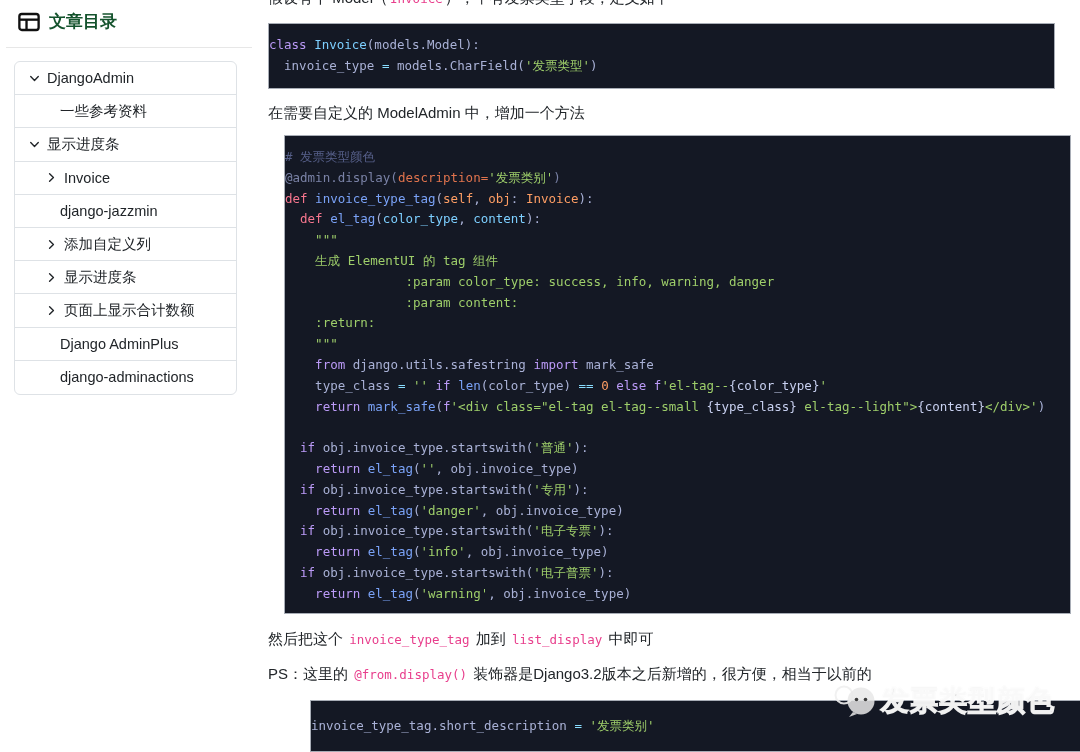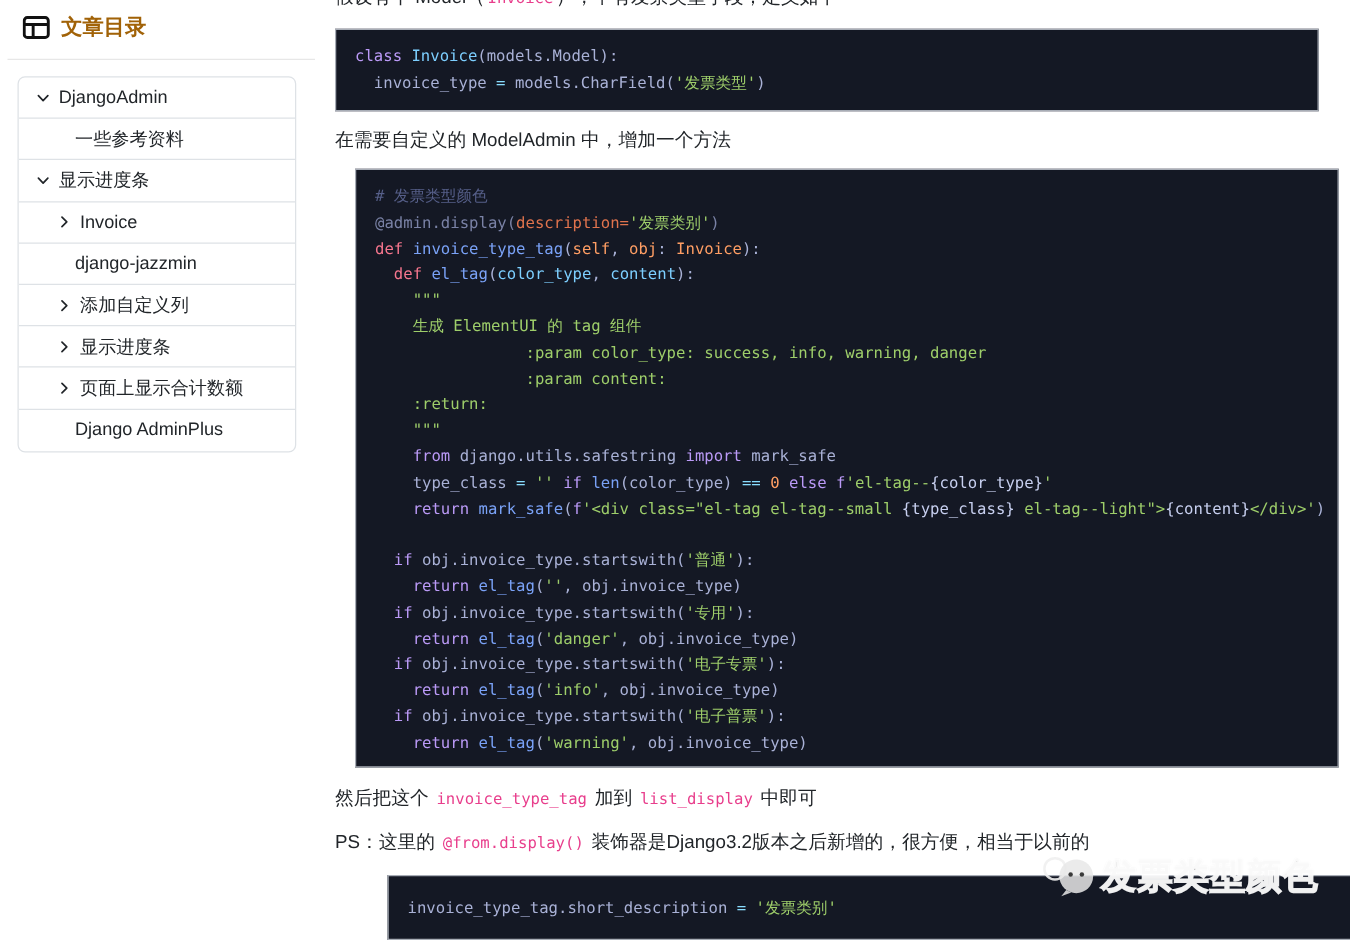--- a/index.html
+++ b/index.html
@@ -3,40 +3,40 @@
 <meta charset="utf-8">
 <style>
   * { margin:0; padding:0; box-sizing:border-box; }
   html,body { width:1080px; height:752px; background:#ffffff; overflow:hidden;
               font-family:"Liberation Sans","DejaVu Sans",sans-serif; }
   .page { position:relative; width:1080px; height:752px; }
 
   
   .sidebar { position:absolute; left:0; top:0; width:260px; height:752px; background:#fff; }
   .sidebar-header { position:absolute; left:18px; top:10px; display:flex; align-items:center; gap:9px;
-                    font-size:17px; font-weight:700; color:#a16207; }
+                    font-size:17px; font-weight:700; color:#14532d; }
   .sidebar-divider { position:absolute; left:6px; right:8px; top:47px; border-top:1px solid #e7e7e7; }
   .toc { position:absolute; left:14px; top:61px; width:223px; list-style:none;
          border:1px solid #dee2e6; border-radius:6px; overflow:hidden; background:#fff; }
   .toc li { height:33.2px; display:flex; align-items:center; gap:7px;
             border-bottom:1px solid #dee2e6; font-size:14.5px; color:#212529; cursor:pointer; }
   .toc li:last-child { border-bottom:none; }
   .toc li.lv1 { padding-left:14px; }
   .toc li.lv2.ch-right { padding-left:31px; }
   .toc li.lv2.ch-none { padding-left:45px; }
   .chev { width:11px; height:11px; flex:0 0 11px; color:#212529; display:inline-flex; }
   .chev.rot { transform:rotate(-90deg); }
 
   
   .main { position:absolute; left:268px; top:0; width:787px; height:752px; }
   .para { position:absolute; left:0; font-size:15px; line-height:22px; color:#212529; }
   .para code, code.inline { font-family:"DejaVu Sans Mono","Liberation Mono",monospace;
            font-size:12.5px; color:#e83e8c; padding:0 2px; }
   .codeblock { position:absolute; left:0; width:787px; background:#141824;
-               border:1px solid #a8adb6; padding:11px 15px;
+               border:1px solid #a8adb6; padding:11px 0;
                font-family:"DejaVu Sans Mono","Liberation Mono",monospace;
                font-size:12.5px; line-height:20.8px; white-space:pre; overflow:hidden; }
   .codeblock .cl { height:20.8px; }
   #code1 { top:23px; height:66px; }
   #code2 { top:135px; height:479px;margin-left:16px; }
   #code3 { top:700px; height:52px; padding-top:15px;margin-left:42px; }
   #intro-line { top:-13px; }
   #para1 { top:102px; }
   #para2 { top:628px; }
   #para3 { top:663px; }
@@ -120,20 +120,24 @@
         <svg width="11" height="11" viewBox="0 0 16 16">
           <path d="M2.5 5.2 L8 10.8 L13.5 5.2" fill="none" stroke="currentColor" stroke-width="2" stroke-linecap="round" stroke-linejoin="round"></path>
         </svg>
       </span>
       <span class="toc-label">页面上显示合计数额</span>
     </li>
         <li class="lv2 ch-none">
 
       <span class="toc-label">Django AdminPlus</span>
     </li>
+        <li class="lv2 ch-none">
+
+      <span class="toc-label">django-adminactions</span>
+    </li>
       </ul>
   </aside>
 
   <main class="main">
     <p class="para" id="intro-line">假设有个 Model（<code class="inline">Invoice</code>），中有发票类型字段，定义如下</p>
 
     <pre class="codeblock" id="code1"><div class="cl"><span style="color: rgb(187, 154, 247);">class </span><span style="color: rgb(125, 207, 255);">Invoice</span><span style="color: rgb(169, 177, 214);">(models.Model):</span></div><div class="cl"><span style="color: rgb(169, 177, 214);">  invoice_type </span><span style="color: rgb(137, 221, 255);">=</span><span style="color: rgb(169, 177, 214);"> models.CharField(</span><span style="color: rgb(158, 206, 106);">'发票类型'</span><span style="color: rgb(169, 177, 214);">)</span></div></pre>
 
     <p class="para" id="para1">在需要自定义的 ModelAdmin 中，增加一个方法</p>
 

